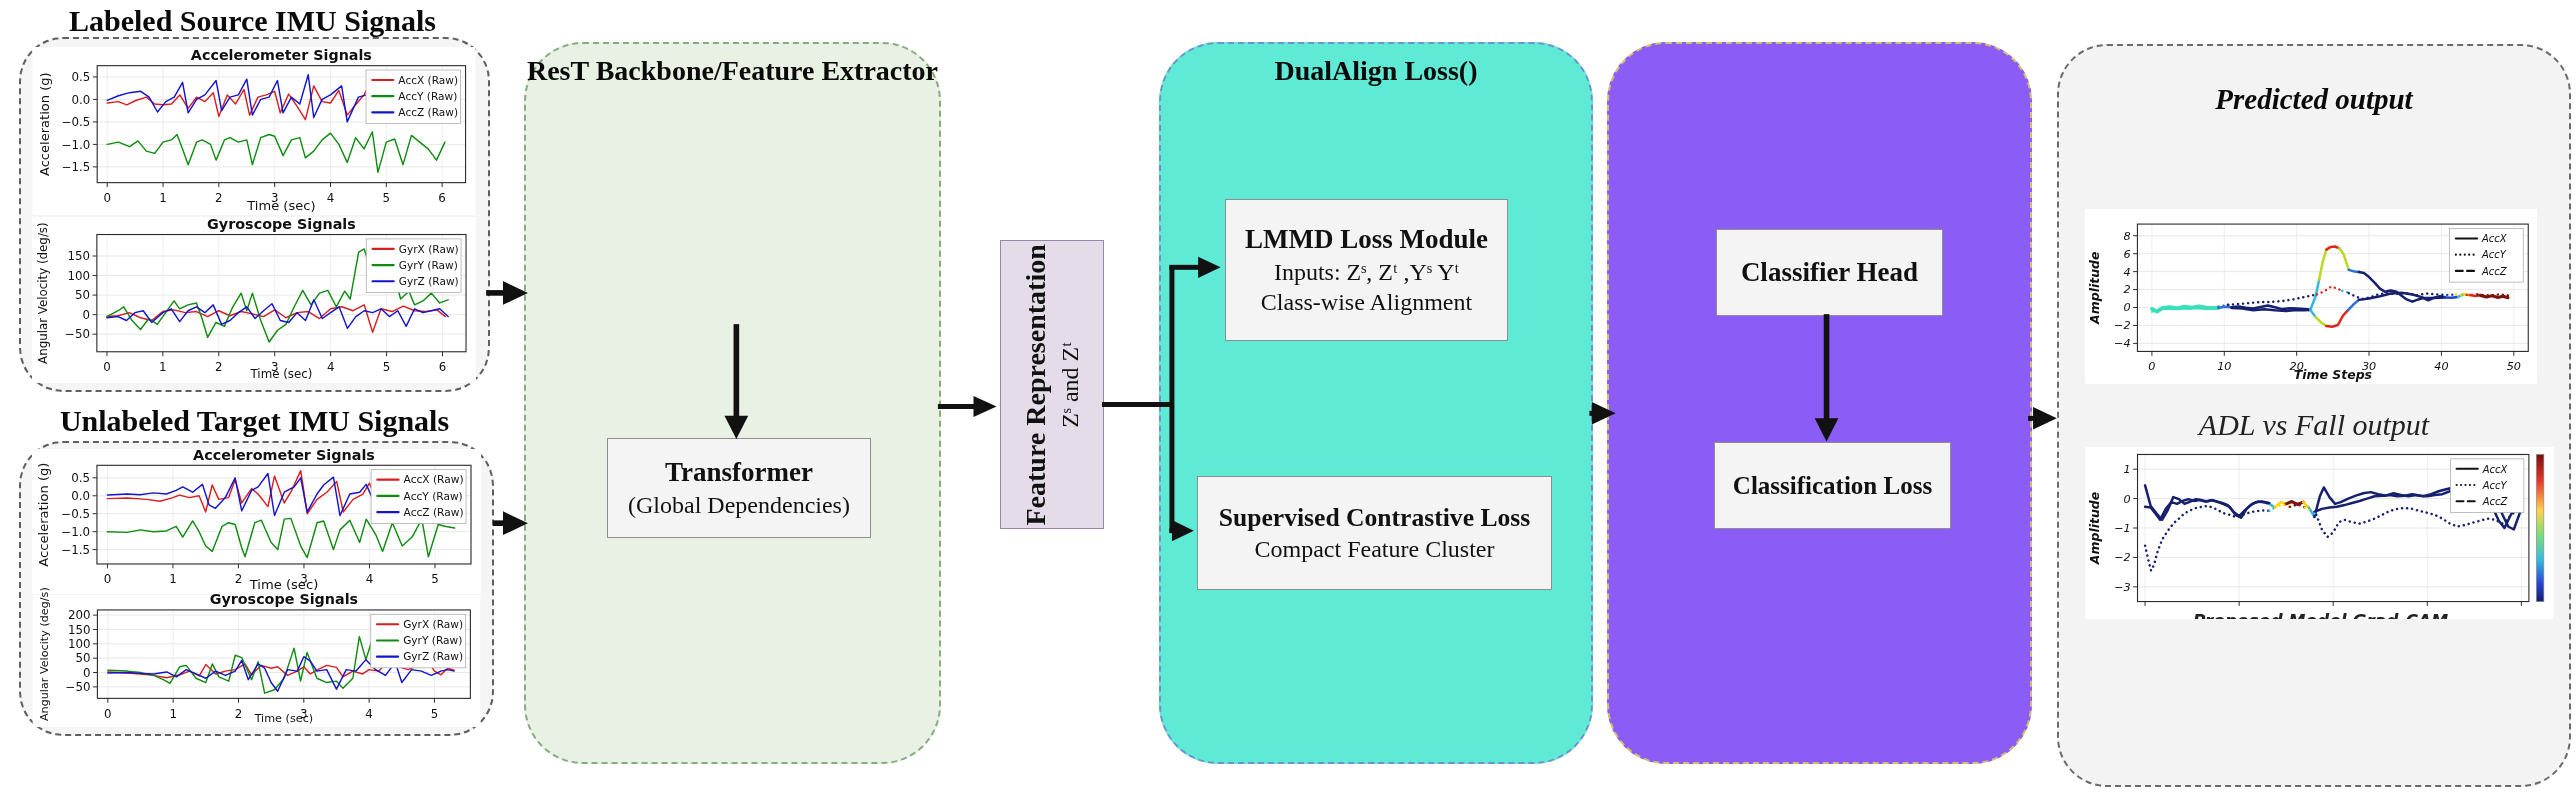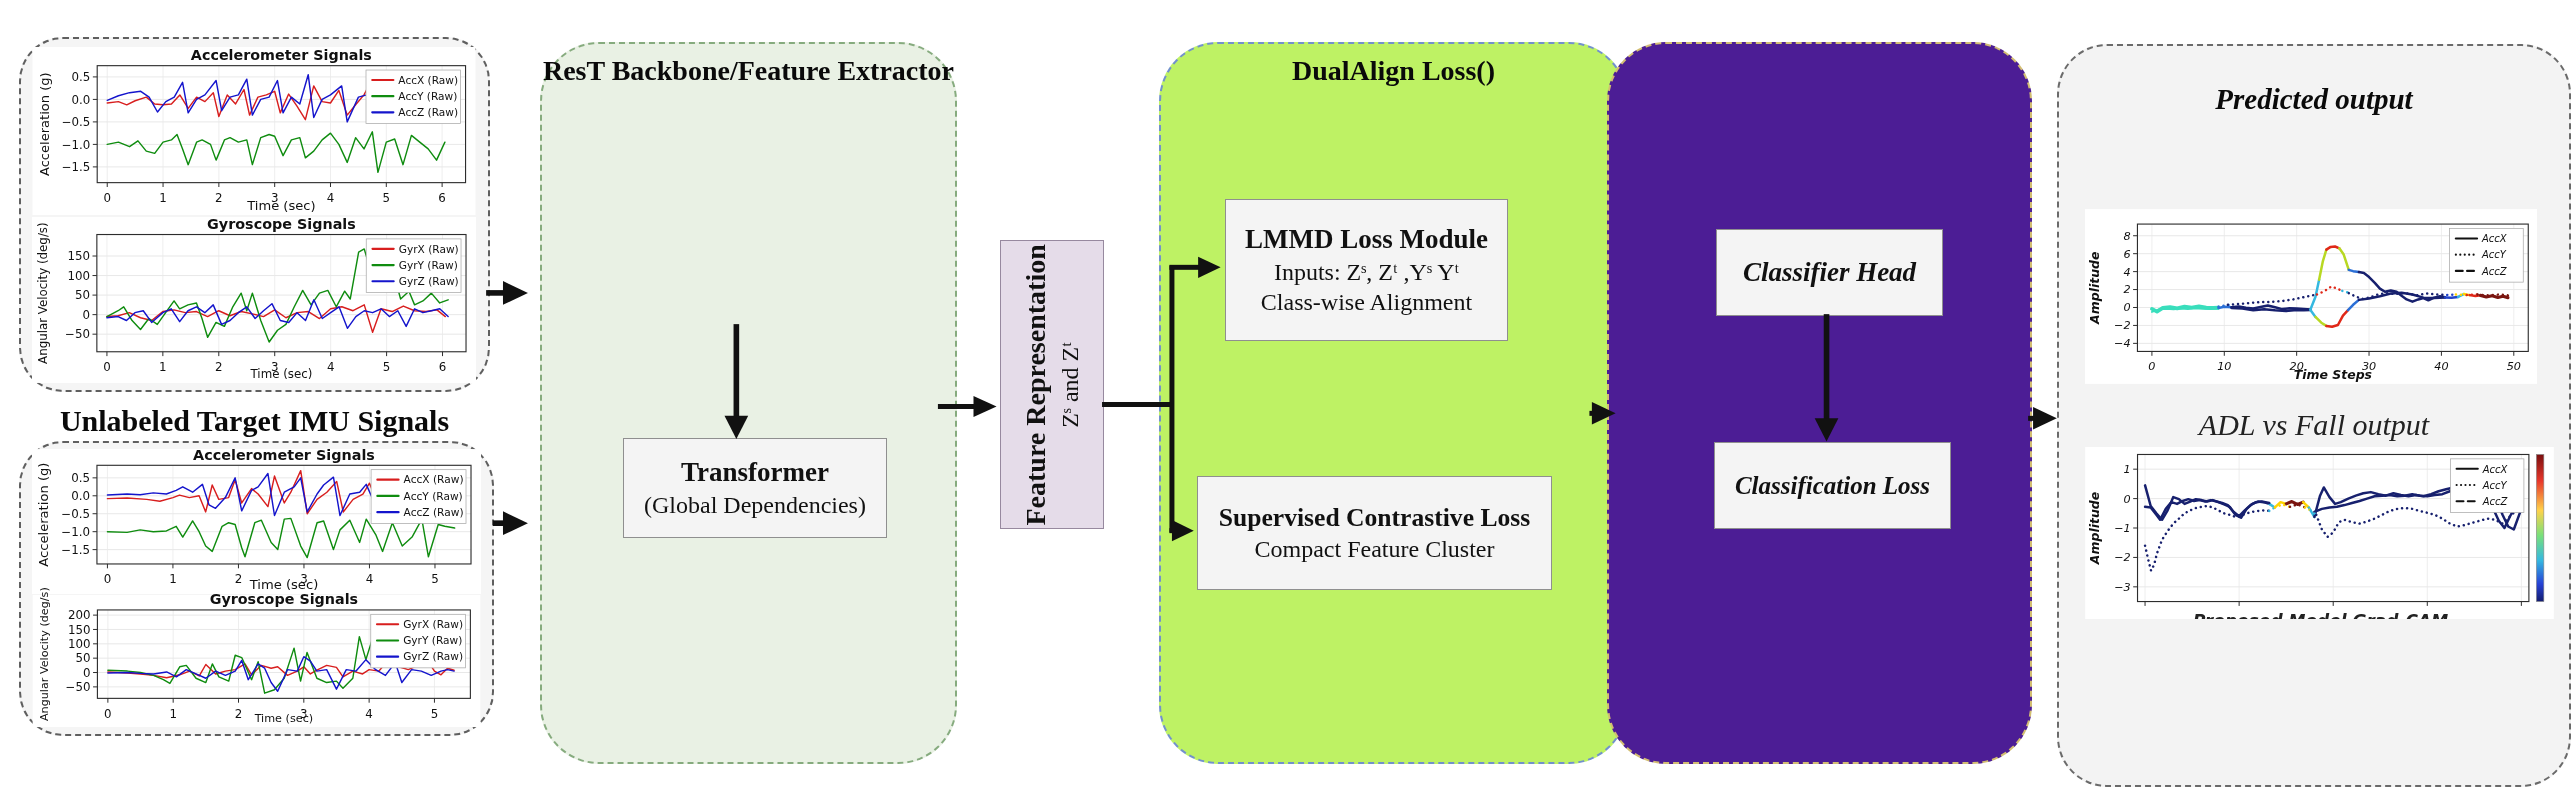--- a/index.html
+++ b/index.html
@@ -6,23 +6,23 @@
   .canvas{position:relative;width:2576px;height:798px;background:#ffffff;overflow:hidden;
           font-family:"Liberation Serif", serif;color:#111;}
   .abs{position:absolute;}
   svg{overflow:visible;}
   svg text{font-family:"DejaVu Sans", sans-serif;}
 
   .panel-title{position:absolute;text-align:center;font-weight:bold;font-size:30px;color:#0a0a0a;}
   .imu-panel{position:absolute;background:#f5f5f5;border:2.5px dashed #5f5f5f;border-radius:44px;}
   .bigbox{position:absolute;border-radius:59px;}
   .bigbox-title{position:absolute;top:11.2px;left:0;width:100%;text-align:center;font-weight:bold;font-size:28px;color:#0a0a0a;}
-  .green{background:#e9f1e4;border:2.5px dashed #86ab7e;margin-left:16px;}
-  .blue{background:#bef264;border:2.5px dashed #7291cc;padding-left:35px;}
-  .yellow{background:#4c1d95;border:2.5px dashed #d2bd72;font-style:italic;}
+  .green{background:#e9f1e4;border:2.5px dashed #86ab7e;}
+  .blue{background:#5eead4;border:2.5px dashed #7291cc;}
+  .yellow{background:#8b5cf6;border:2.5px dashed #d2bd72;}
   .node{position:absolute;background:#f4f4f4;border:1.2px solid #8f8f8f;display:flex;flex-direction:column;
         align-items:center;justify-content:center;text-align:center;}
   .node .l1{font-weight:bold;font-size:27px;line-height:1.25;}
   .node .l2{font-size:24px;line-height:1.25;}
   .purplebox{position:absolute;background:#e5dce9;border:1.9px solid #97899f;}
   .rot{position:absolute;left:50%;top:50%;width:281px;transform:translate(-50%,-50%) rotate(-90deg);text-align:center;}
   .rot .l1{font-weight:bold;font-size:28px;white-space:nowrap;}
   .rot .l2{font-size:24px;margin-top:5px;}
   .pred-panel{position:absolute;background:#f3f3f3;border:2.5px dashed #6a6a6a;border-radius:50px;font-style:italic;}
   .divider-text{position:absolute;width:100%;text-align:center;font-size:30px;color:#222;}
@@ -30,20 +30,21 @@
                opacity:.55;filter:blur(1px);height:5.6px;border-radius:2.5px;}
   .caption-clip{position:absolute;overflow:hidden;text-align:center;
                 font-family:"DejaVu Sans", sans-serif;font-weight:bold;font-size:17px;color:#222;}
   .connectors{position:absolute;left:0;top:0;z-index:50;pointer-events:none;}
 </style>
 </head>
 <body>
 
 <div class="canvas">
 
+  <div class="panel-title" style="left:19px;top:3.7px;width:467px;">Labeled Source IMU Signals</div>
   <div class="imu-panel" style="left:19px;top:37px;width:467px;height:351px;">
     <svg class="abs" style="left:11.2px;top:7.5px;" width="444" height="168" viewBox="0 0 712 270">
         <rect x="0" y="0" width="712" height="270" fill="#fff"></rect>
         <line x1="104" x2="696" y1="48.07692307692308" y2="48.07692307692308" stroke="#e0e0e0" stroke-width="1.2"></line>
         <line x1="104" x2="696" y1="84.23076923076923" y2="84.23076923076923" stroke="#e0e0e0" stroke-width="1.2"></line>
         <line x1="104" x2="696" y1="120.38461538461537" y2="120.38461538461537" stroke="#e0e0e0" stroke-width="1.2"></line>
         <line x1="104" x2="696" y1="156.53846153846155" y2="156.53846153846155" stroke="#e0e0e0" stroke-width="1.2"></line>
         <line x1="104" x2="696" y1="192.69230769230768" y2="192.69230769230768" stroke="#e0e0e0" stroke-width="1.2"></line>
         <line y1="30" y2="218" x1="120.14545454545456" x2="120.14545454545456" stroke="#e8e8e8" stroke-width="1.2"></line>
         <line y1="30" y2="218" x1="209.84242424242424" x2="209.84242424242424" stroke="#e8e8e8" stroke-width="1.2"></line>

